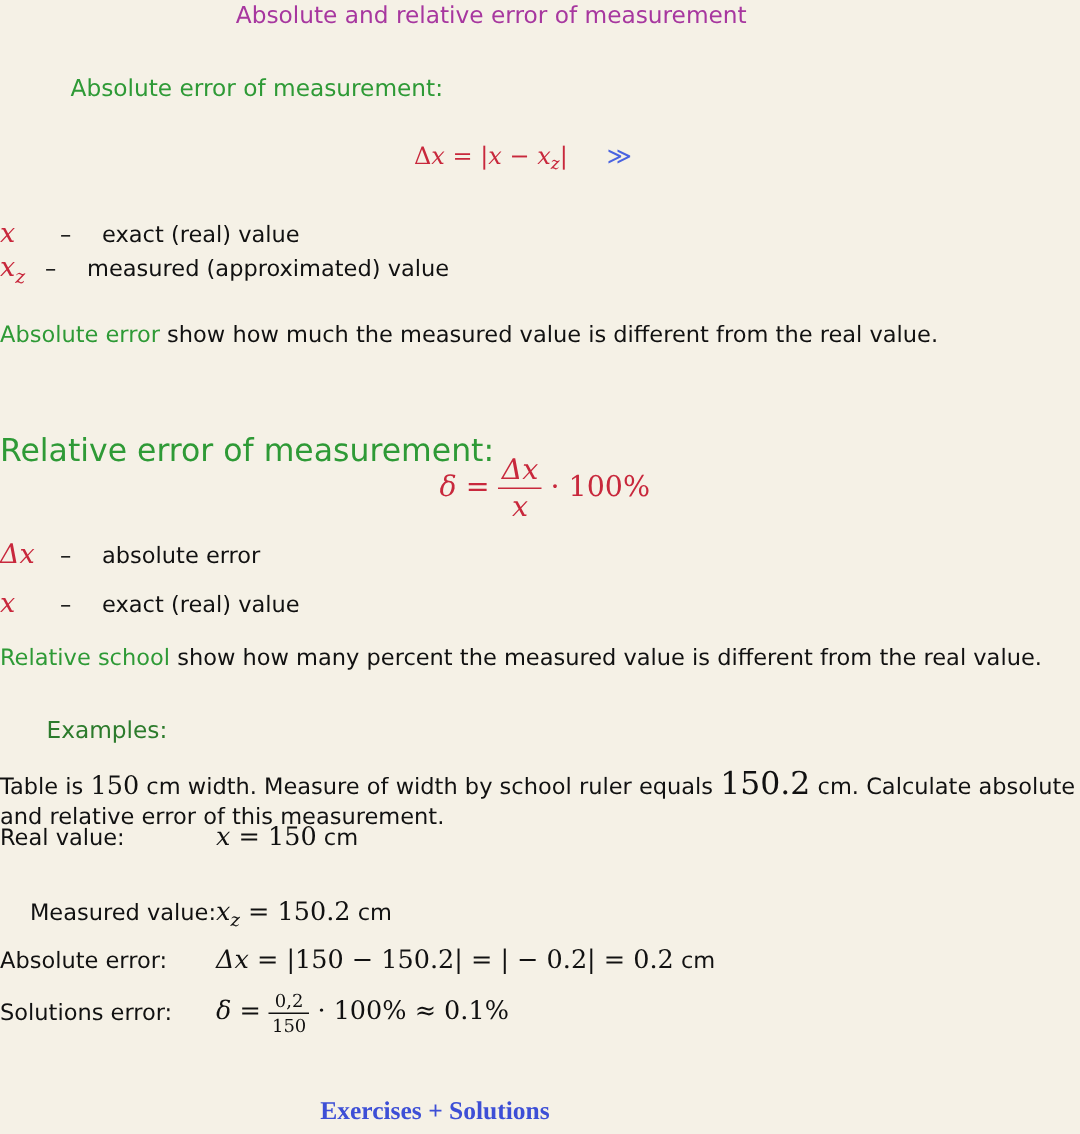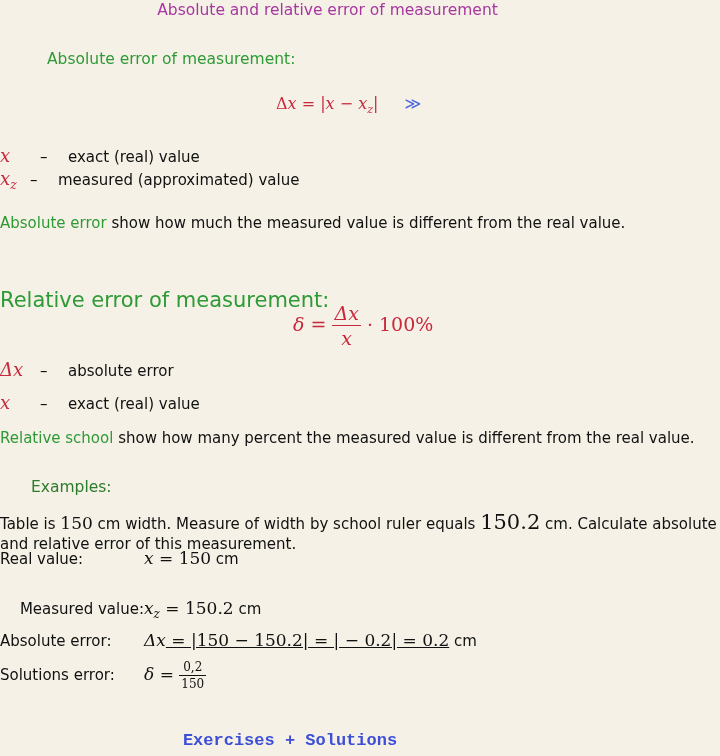--- a/index.html
+++ b/index.html
@@ -21,21 +21,21 @@
   .mrm { font-family: "DejaVu Serif", serif; font-style: normal; }
   .sub { font-size: 0.7em; vertical-align: -0.35em; }
   .frac { display: inline-block; vertical-align: middle; text-align: center; }
   .frac .num { display: block; border-bottom: 1px solid currentColor; padding: 0 2px 1px; }
   .frac .den { display: block; padding: 1px 2px 0; }
   .frac.small { font-size: 0.72em; }
   .more-link { color: #4a63e0; cursor: pointer; margin-left: 26px; font-style: normal; }
   .defrow .sym { display: inline-block; width: 40px; }
   .defrow .dash { display: inline-block; width: 28px; }
   .lbl { display: inline-block; width: 144px; }
-  .footer-link { left: 0; width: 580px; text-align: center; top: 731px; font-family: Liberation Mono, monospace; font-weight: bold; font-size: 17px; color: #3d4fd6; cursor: pointer; }
+  .footer-link { left: 0; width: 580px; text-align: center; top: 731px; font-family: Liberation Serif, serif; font-weight: bold; font-size: 17px; color: #3d4fd6; cursor: pointer; }
 </style>
 </head>
 <body>
 
 <div class="abs title">Absolute and relative error of measurement</div>
 
 <div class="abs green" style="left:16px; top:50px; font-size:15.5px;margin-left:31px;">Absolute error of measurement:</div>
 
 <div class="abs red math" style="left:276px; top:94px; font-size:16px;">
   <span class="mrm">Δ</span><span>x</span><span class="mrm"> = |</span><span>x</span><span class="mrm"> − </span><span>x</span><span class="sub">z</span><span class="mrm">|</span><span class="more-link">≫</span>
@@ -76,19 +76,19 @@
 </div>
 <div class="abs" style="left:0; top:535px;">and relative error of this measurement.</div>
 
 <div class="abs" style="left:0; top:548px;">
   <span class="lbl">Real value:</span><span class="math" style="font-size:17px;">x</span><span class="mrm" style="font-size:17px;"> = 150</span><span> cm</span>
 </div>
 <div class="abs" style="left:0; top:598px;text-align:right;">
   <span class="lbl">Measured value:</span><span class="math" style="font-size:17px;">x</span><span class="math sub" style="font-size:12px;">z</span><span class="mrm" style="font-size:17px;"> = 150.2</span><span> cm</span>
 </div>
 <div class="abs" style="left:0; top:630px;">
-  <span class="lbl">Absolute error:</span><span class="math" style="font-size:17px;">Δx</span><span class="mrm" style="font-size:17px;text-decoration:underline;"> = |150 − 150.2| = | − 0.2| = 0.2</span><span> cm</span>
+  <span class="lbl">Absolute error:</span><span class="math" style="font-size:17px;">Δx</span><span class="mrm" style="font-size:17px;"> = |150 − 150.2| = | − 0.2| = 0.2</span><span> cm</span>
 </div>
 <div class="abs" style="left:0; top:660px;">
-  <span class="lbl">Solutions error:</span><span class="math" style="font-size:17px;">δ</span><span class="mrm" style="font-size:17px;"> = </span><span class="frac small mrm" style="font-size:12px;"><span class="num">0,2</span><span class="den">150</span></span>
+  <span class="lbl">Solutions error:</span><span class="math" style="font-size:17px;">δ</span><span class="mrm" style="font-size:17px;"> = </span><span class="frac small mrm" style="font-size:12px;"><span class="num">0,2</span><span class="den">150</span></span><span class="mrm" style="font-size:17px;"> · 100% ≈ 0.1%</span>
 </div>
 
 <div class="abs footer-link">Exercises + Solutions</div>
 
 </body></html>

